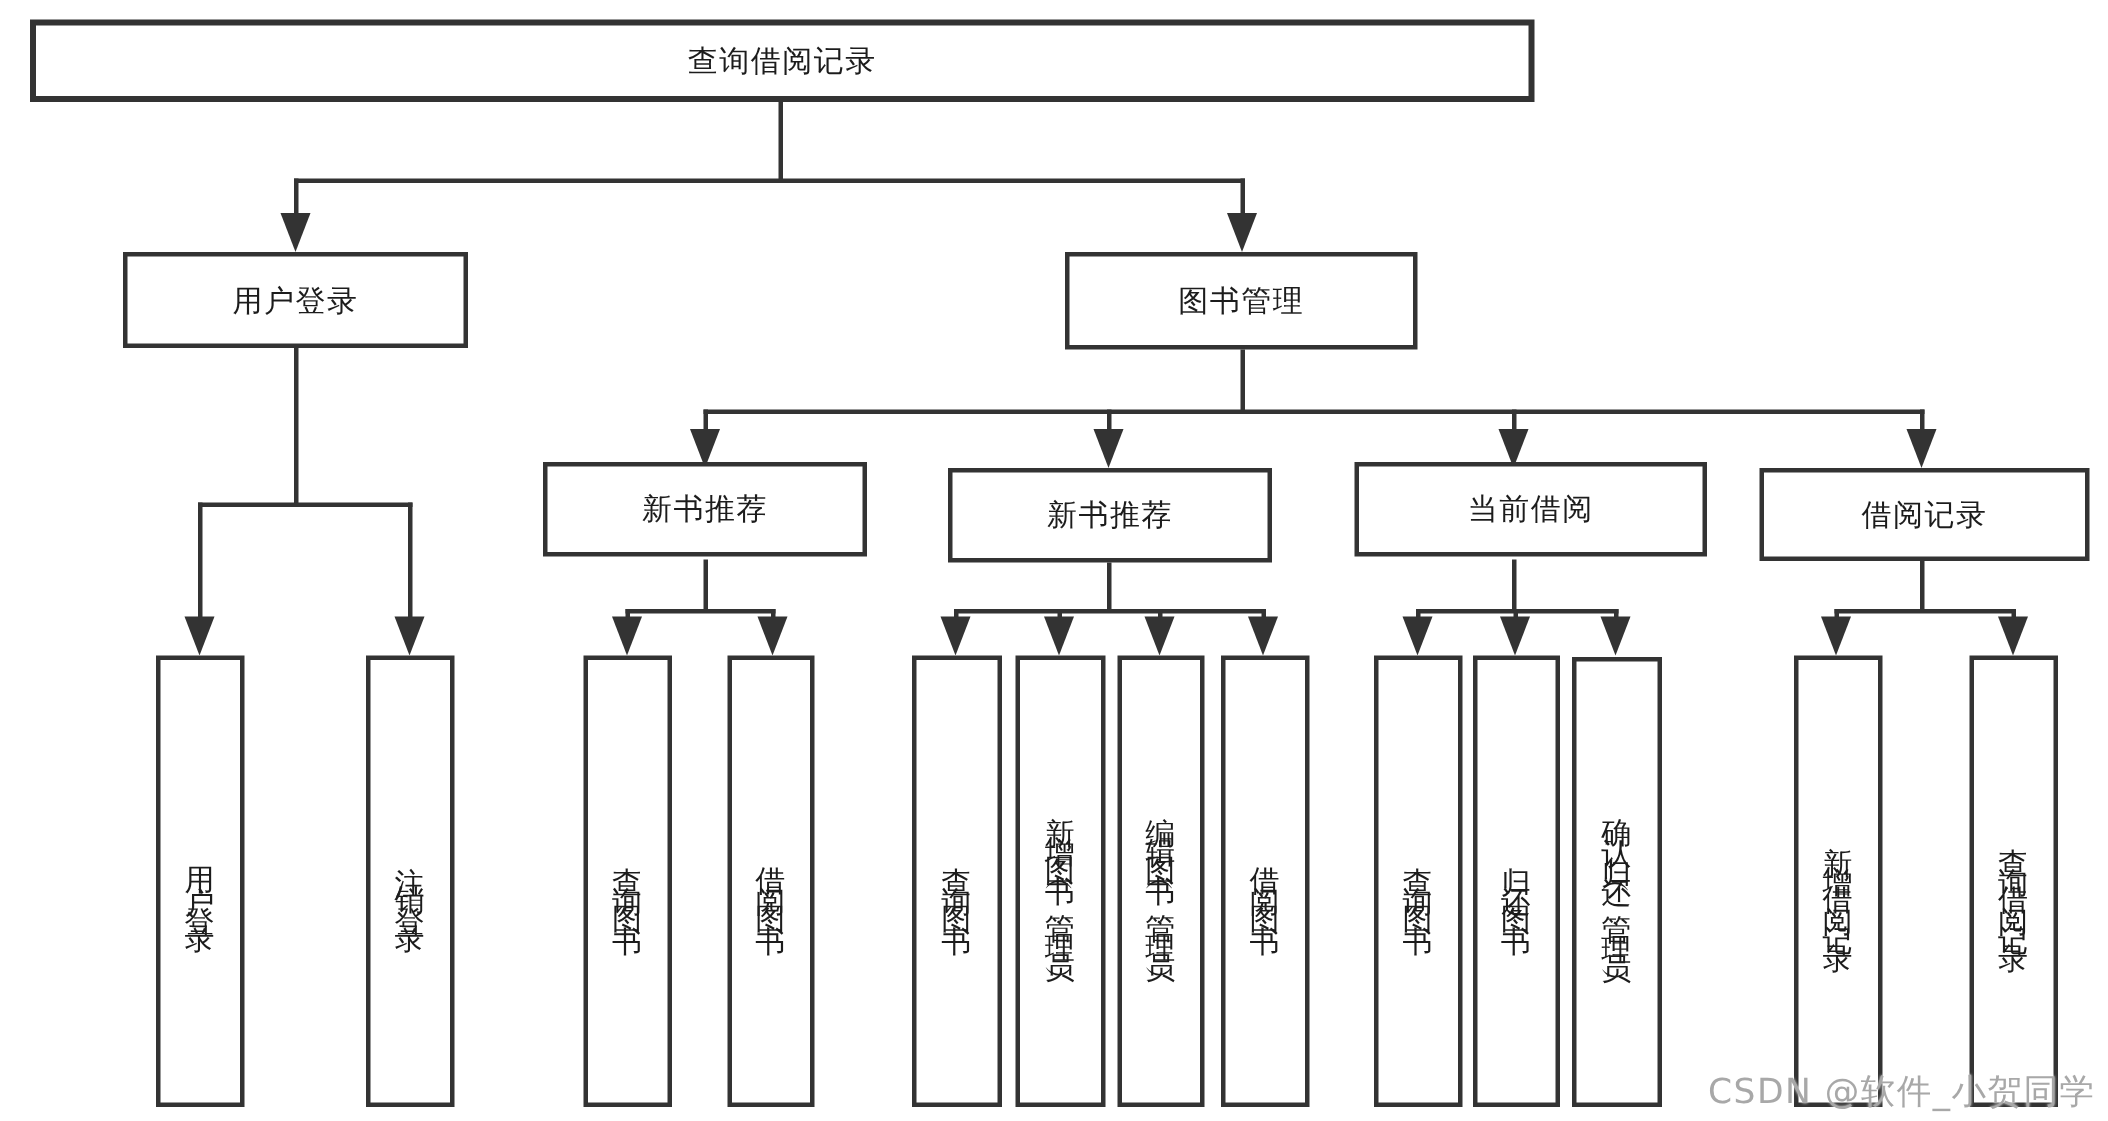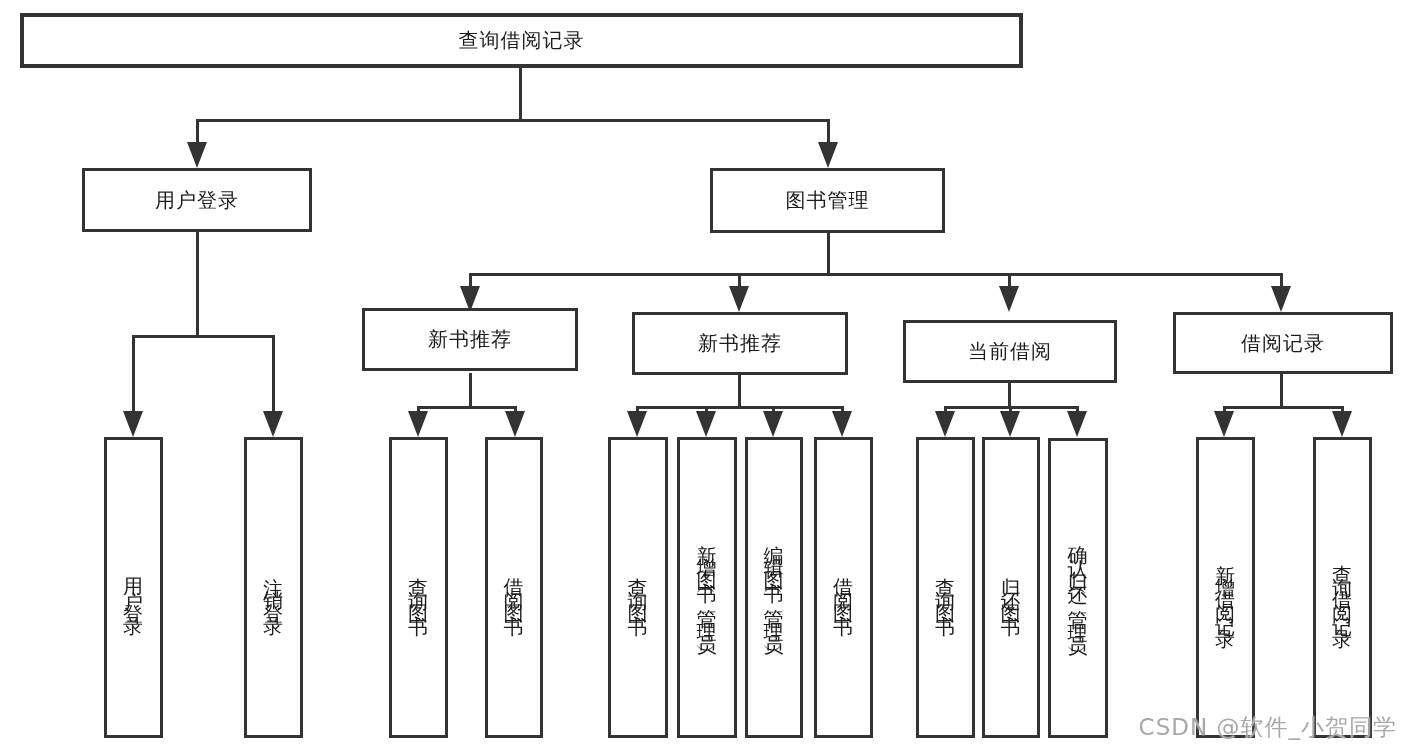--- a/index.html
+++ b/index.html
@@ -117,21 +117,21 @@
   <div class="node" style="left:710px;top:168px;width:235px;height:65px;">
     <span>图书管理</span>
   </div>
 
   <div class="node" style="left:362px;top:308px;width:216px;height:63px;text-align:right;">
     <span>新书推荐</span>
   </div>
   <div class="node" style="left:632px;top:312px;width:216px;height:63px;">
     <span>新书推荐</span>
   </div>
-  <div class="node" style="left:903px;top:320px;width:214px;height:63px;">
+  <div class="node" style="left:903px;top:308px;width:235px;height:63px;">
     <span>当前借阅</span>
   </div>
   <div class="node" style="left:1173px;top:312px;width:220px;height:62px;">
     <span>借阅记录</span>
   </div>
 
   <div class="vnode" style="left:104px;top:437px;width:59px;height:301px;">
     <span>用户登录</span>
   </div>
   <div class="vnode" style="left:244px;top:437px;width:59px;height:301px;">

